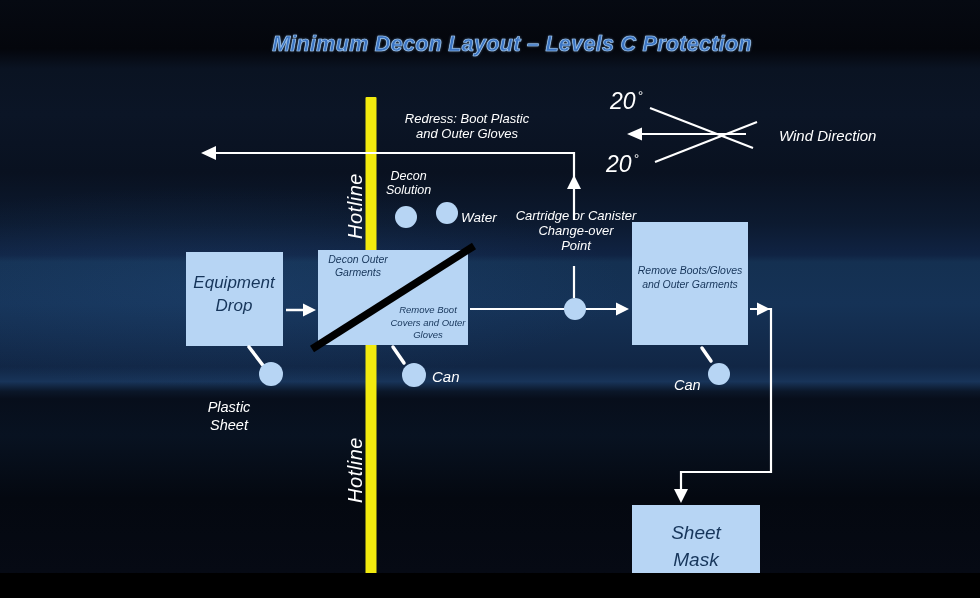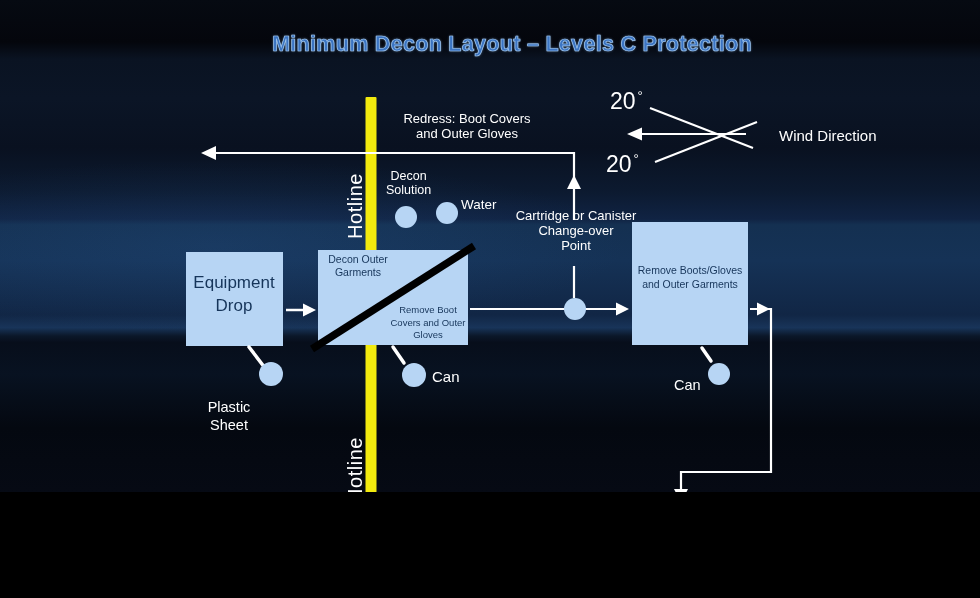--- a/index.html
+++ b/index.html
@@ -1,37 +1,38 @@
 <!DOCTYPE html>
 <html><head>
 <meta charset="utf-8">
 <style>
   html,body{margin:0;padding:0;background:#000;}
   .stage{
-    position:relative;width:980px;height:492px;overflow:hidden;
+    position:relative;width:980px;height:573px;overflow:hidden;
     font-family:"Liberation Sans", sans-serif;
     background:
       radial-gradient(ellipse 60% 25% at 22% 50%, rgba(45,95,155,.20), rgba(0,0,0,0) 70%),
       linear-gradient(180deg,
         #060a12 0%,
         #04060c 8.5%,
         #0a1322 12%,
         #0b1526 20%,
         #091120 30%,
         #0c1a30 39%,
         #102343 44.5%,
         #143051 45.7%,
         #153256 53%,
         #112645 64%,
         #183459 66.6%,
         #0b1729 68.3%,
         #070e1b 69.6%,
         #081221 76%,
         #040810 87%,
         #060a14 100%);
+    font-style: italic;
   }
   svg.layer{position:absolute;left:0;top:0;}
   .lbl{
     position:absolute;color:#fff;white-space:pre-line;text-align:center;
     transform:translateX(-50%);line-height:1.15;
   }
   .lbl.left{transform:none;text-align:center;}
   .title{
     left:512px;top:32px;font-size:21.5px;font-weight:bold;letter-spacing:.3px;
     color:#3b74c2;-webkit-text-stroke:.7px #9cc2ea;
@@ -48,21 +49,21 @@
   .deg.upper{left:610px;top:88px;}
   .deg.lower{left:606px;top:151px;}
   .boxtext{color:#16355a;}
   .eqtext{left:234px;top:294px;transform:translate(-50%,-50%);font-size:17px;line-height:23px;}
   .decon-garments{left:358px;top:253px;font-size:10.5px;line-height:13px;}
   .remove-boot{left:428px;top:304px;font-size:9.5px;line-height:12.5px;}
   .rightbox-text{left:690px;top:277px;transform:translate(-50%,-50%);font-size:10.5px;line-height:13.5px;}
   .mask-text{left:696px;top:546px;transform:translate(-50%,-50%);font-size:19px;line-height:27px;}
   .cartridge{left:576px;top:208px;font-size:13px;line-height:15px;}
   .decon-sol{left:386px;top:170px;font-size:12.5px;line-height:13.5px;}
-  .water{left:461px;top:197px;font-size:13.5px;}
+  .water{left:461px;top:210px;font-size:13.5px;}
   .plastic{left:229px;top:398px;font-size:14.5px;line-height:18px;}
   .can-c{left:432px;top:368px;font-size:15px;}
   .can-r{left:674px;top:377px;font-size:14.5px;}
 </style>
 </head>
 <body>
 
 <div class="stage">
 
   <svg class="layer" width="980" height="598" viewBox="0 0 980 598">
@@ -102,21 +103,21 @@
     <line x1="312" y1="349" x2="474" y2="246" stroke="#000" stroke-width="7.5"></line>
 
     <line x1="650" y1="108" x2="753" y2="148" stroke="#fff" stroke-width="2"></line>
     <line x1="655" y1="162" x2="757" y2="122" stroke="#fff" stroke-width="2"></line>
     <line x1="746" y1="134" x2="638" y2="134" stroke="#fff" stroke-width="2"></line>
     <polygon points="627,134 642,127.5 642,140.5" fill="#fff"></polygon>
   </svg>
 
   <div class="lbl title">Minimum Decon Layout – Levels C Protection</div>
 
-  <div class="lbl redress">Redress: Boot Covers
+  <div class="lbl redress">Redress: Boot Plastic
 and Outer Gloves</div>
 
   <div class="lbl hotline top">Hotline</div>
   <div class="lbl hotline bottom">Hotline</div>
 
   <div class="lbl left deg upper"><span>20</span><span class="o">°</span></div>
   <div class="lbl left deg lower"><span>20</span><span class="o">°</span></div>
   <div class="lbl left windlabel">Wind Direction</div>
 
   <div class="lbl boxtext eqtext">Equipment

